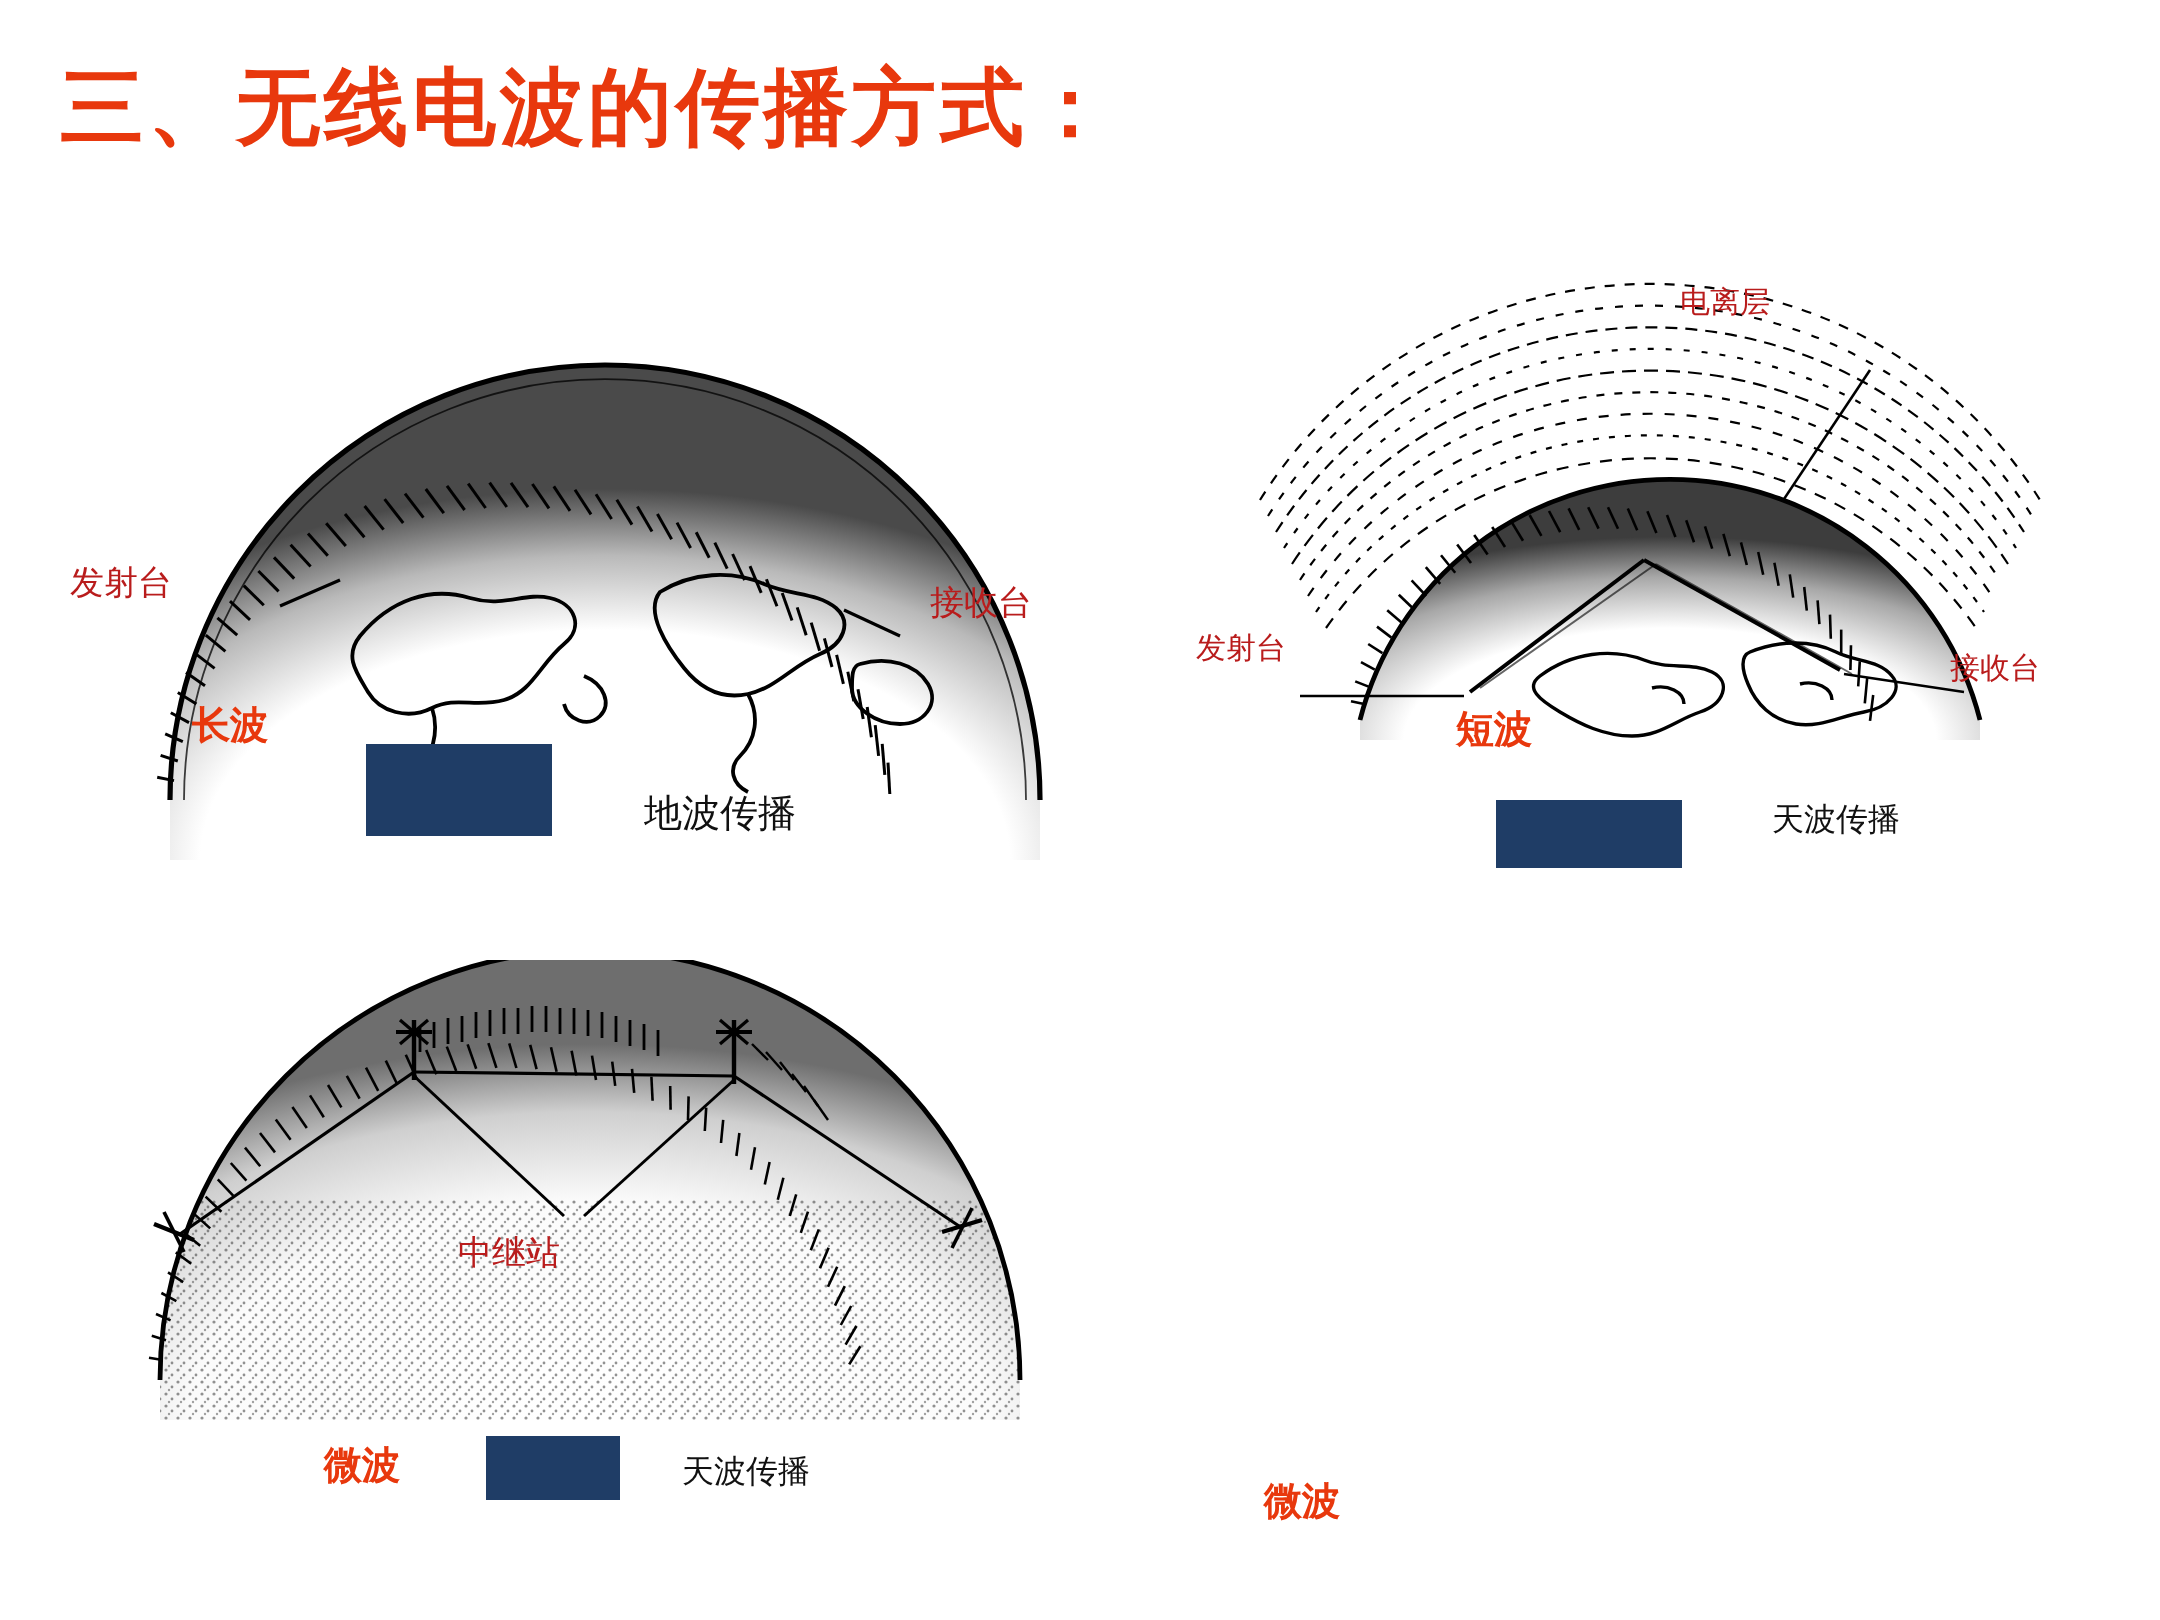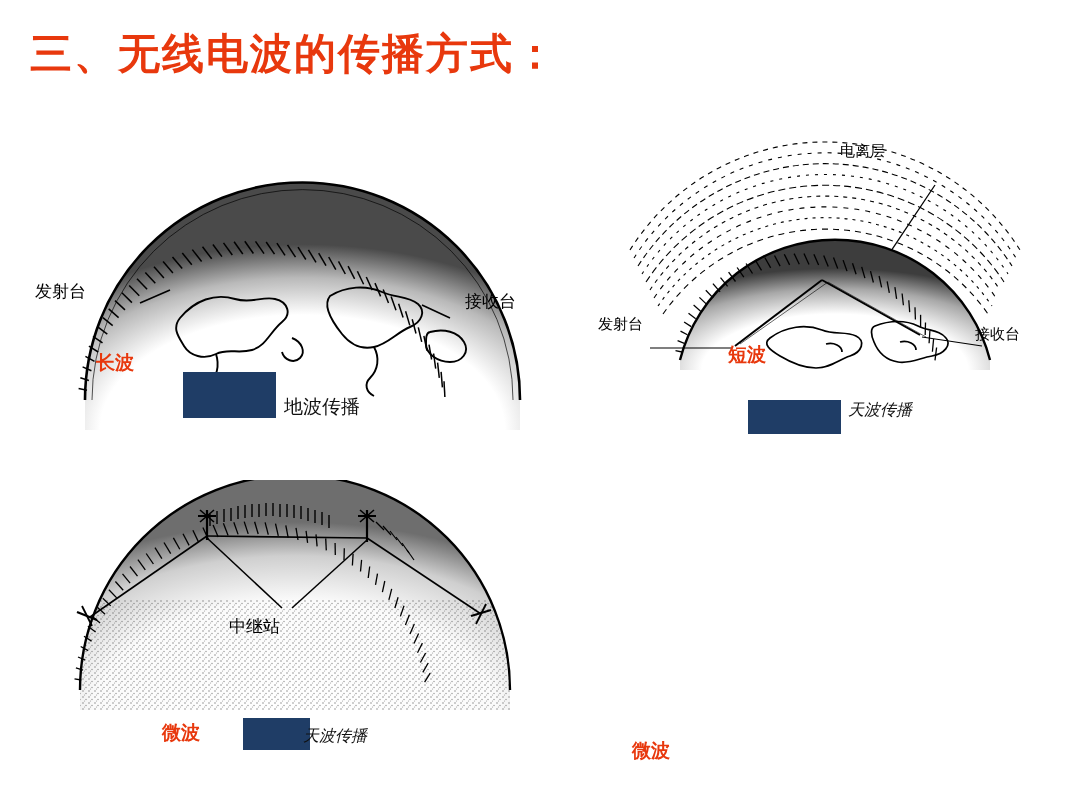--- a/index.html
+++ b/index.html
@@ -18,21 +18,21 @@
     color:#e8380d;
     letter-spacing:2px;
     font-family:"DejaVu Sans","Liberation Sans",sans-serif;
     white-space:nowrap;
   }
   .panel{position:absolute;}
   .fig{position:absolute;left:0;top:0;}
   .lbl{
     position:absolute;
     font-size:17px;
-    color:#000000;
+    color:#b91c1c;
     white-space:nowrap;
     font-family:Liberation Sans, sans-serif;
   }
   .lbl.small{font-size:15px;}
   .redlbl{
     position:absolute;
     font-size:19px;
     font-weight:bold;
     color:#e8380d;
     white-space:nowrap;
@@ -41,22 +41,23 @@
   .bluebox{
     position:absolute;
     background:#1f3d66;
   }
   .capt{
     position:absolute;
     font-size:19px;
     color:#111;
     white-space:nowrap;
     font-family:"DejaVu Sans","Liberation Sans",sans-serif;
-  }
-  .capt.small{font-size:16px;font-style:italic;}
+    margin-left:38px;
+  }
+  .capt.small{font-size:16px;}
 </style>
 </head>
 <body>
 
 <div class="title">三、无线电波的传播方式：</div>
 
 <div class="panel" style="left:30px;top:100px;width:560px;height:330px;">
 
   <svg class="fig" width="560" height="330" viewBox="0 0 560 330">
     <defs>
@@ -248,21 +249,21 @@
 
     <line x1="60" y1="218" x2="142" y2="218" stroke="#000" stroke-width="1.2"></line>
     <line x1="332" y1="207" x2="392" y2="216" stroke="#000" stroke-width="1.2"></line>
   </svg>
 
   <div class="lbl small" style="left:250px;top:12px;">电离层</div>
   <div class="lbl small" style="left:8px;top:185px;">发射台</div>
   <div class="lbl small" style="left:385px;top:195px;">接收台</div>
 </div>
 
-<div class="redlbl" style="left:728px;top:342px;">短波</div>
+<div class="redlbl" style="left:728px;top:352px;">短波</div>
 <div class="bluebox" style="left:748px;top:400px;width:93px;height:34px;"></div>
 <div class="capt small" style="left:848px;top:400px;">天波传播</div>
 
 <div class="panel" style="left:40px;top:480px;width:540px;height:230px;">
 
   <svg class="fig" width="540" height="230" viewBox="0 0 540 230">
     <defs>
       <radialGradient id="mwShade" cx="50%" cy="100%" r="80%">
         <stop offset="0%" stop-color="#ffffff"></stop>
         <stop offset="58%" stop-color="#fbfbfb"></stop>

